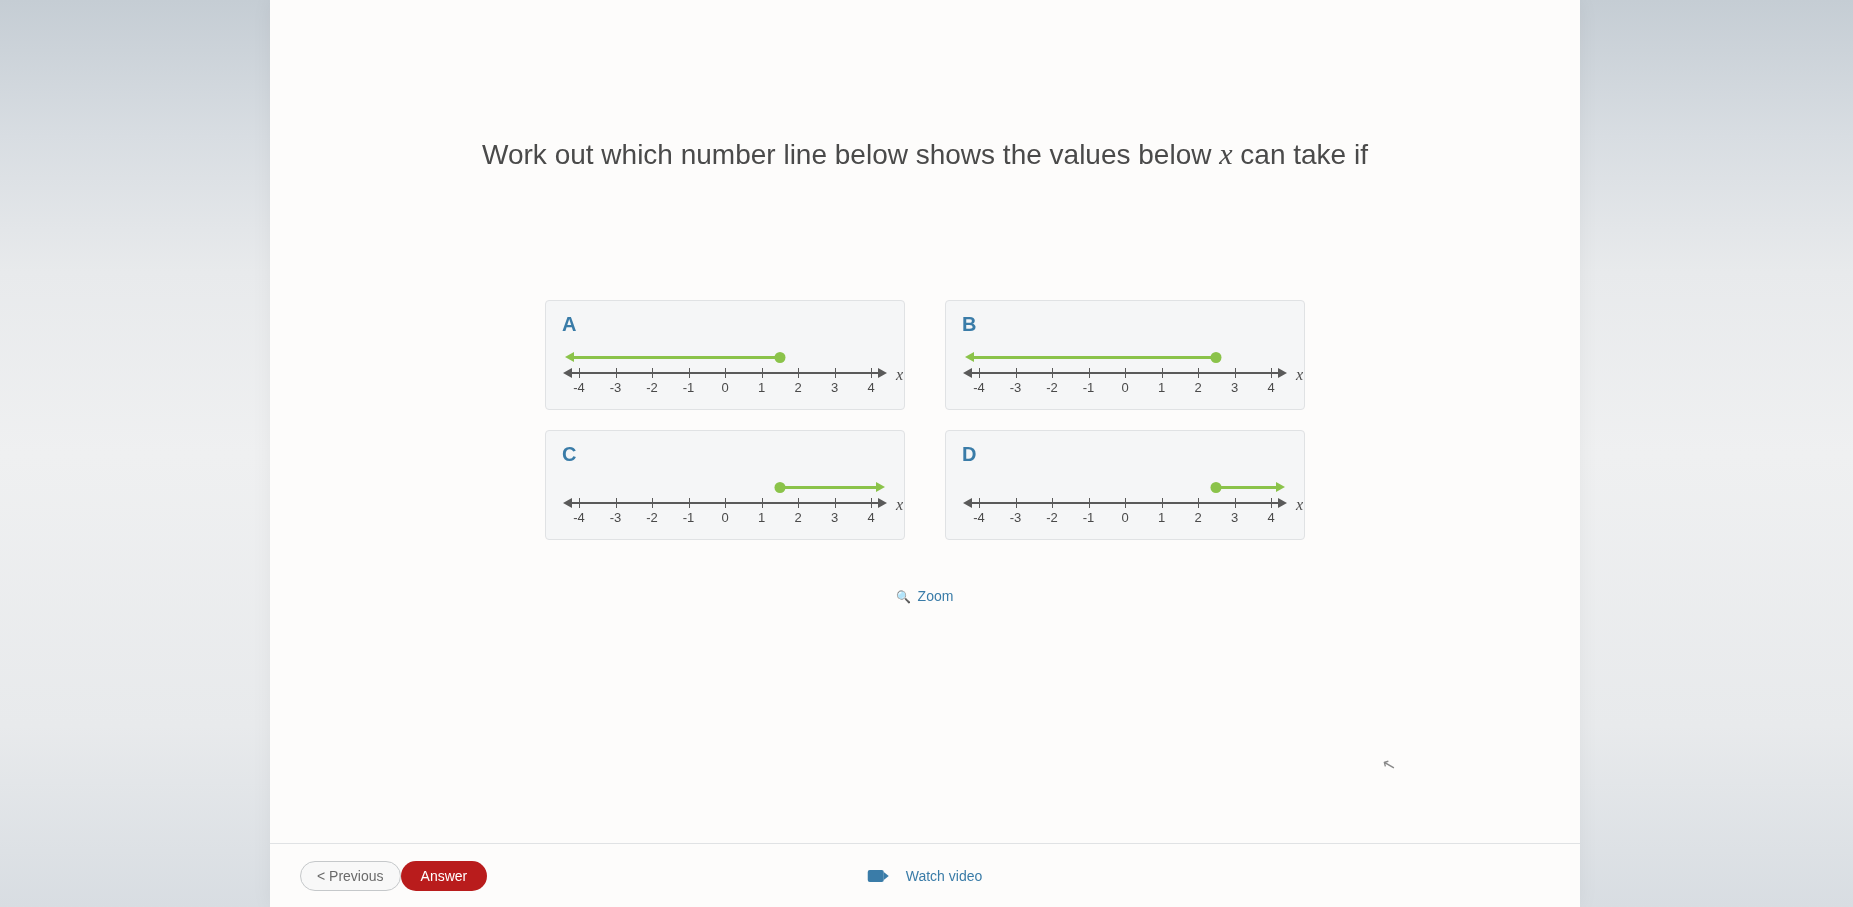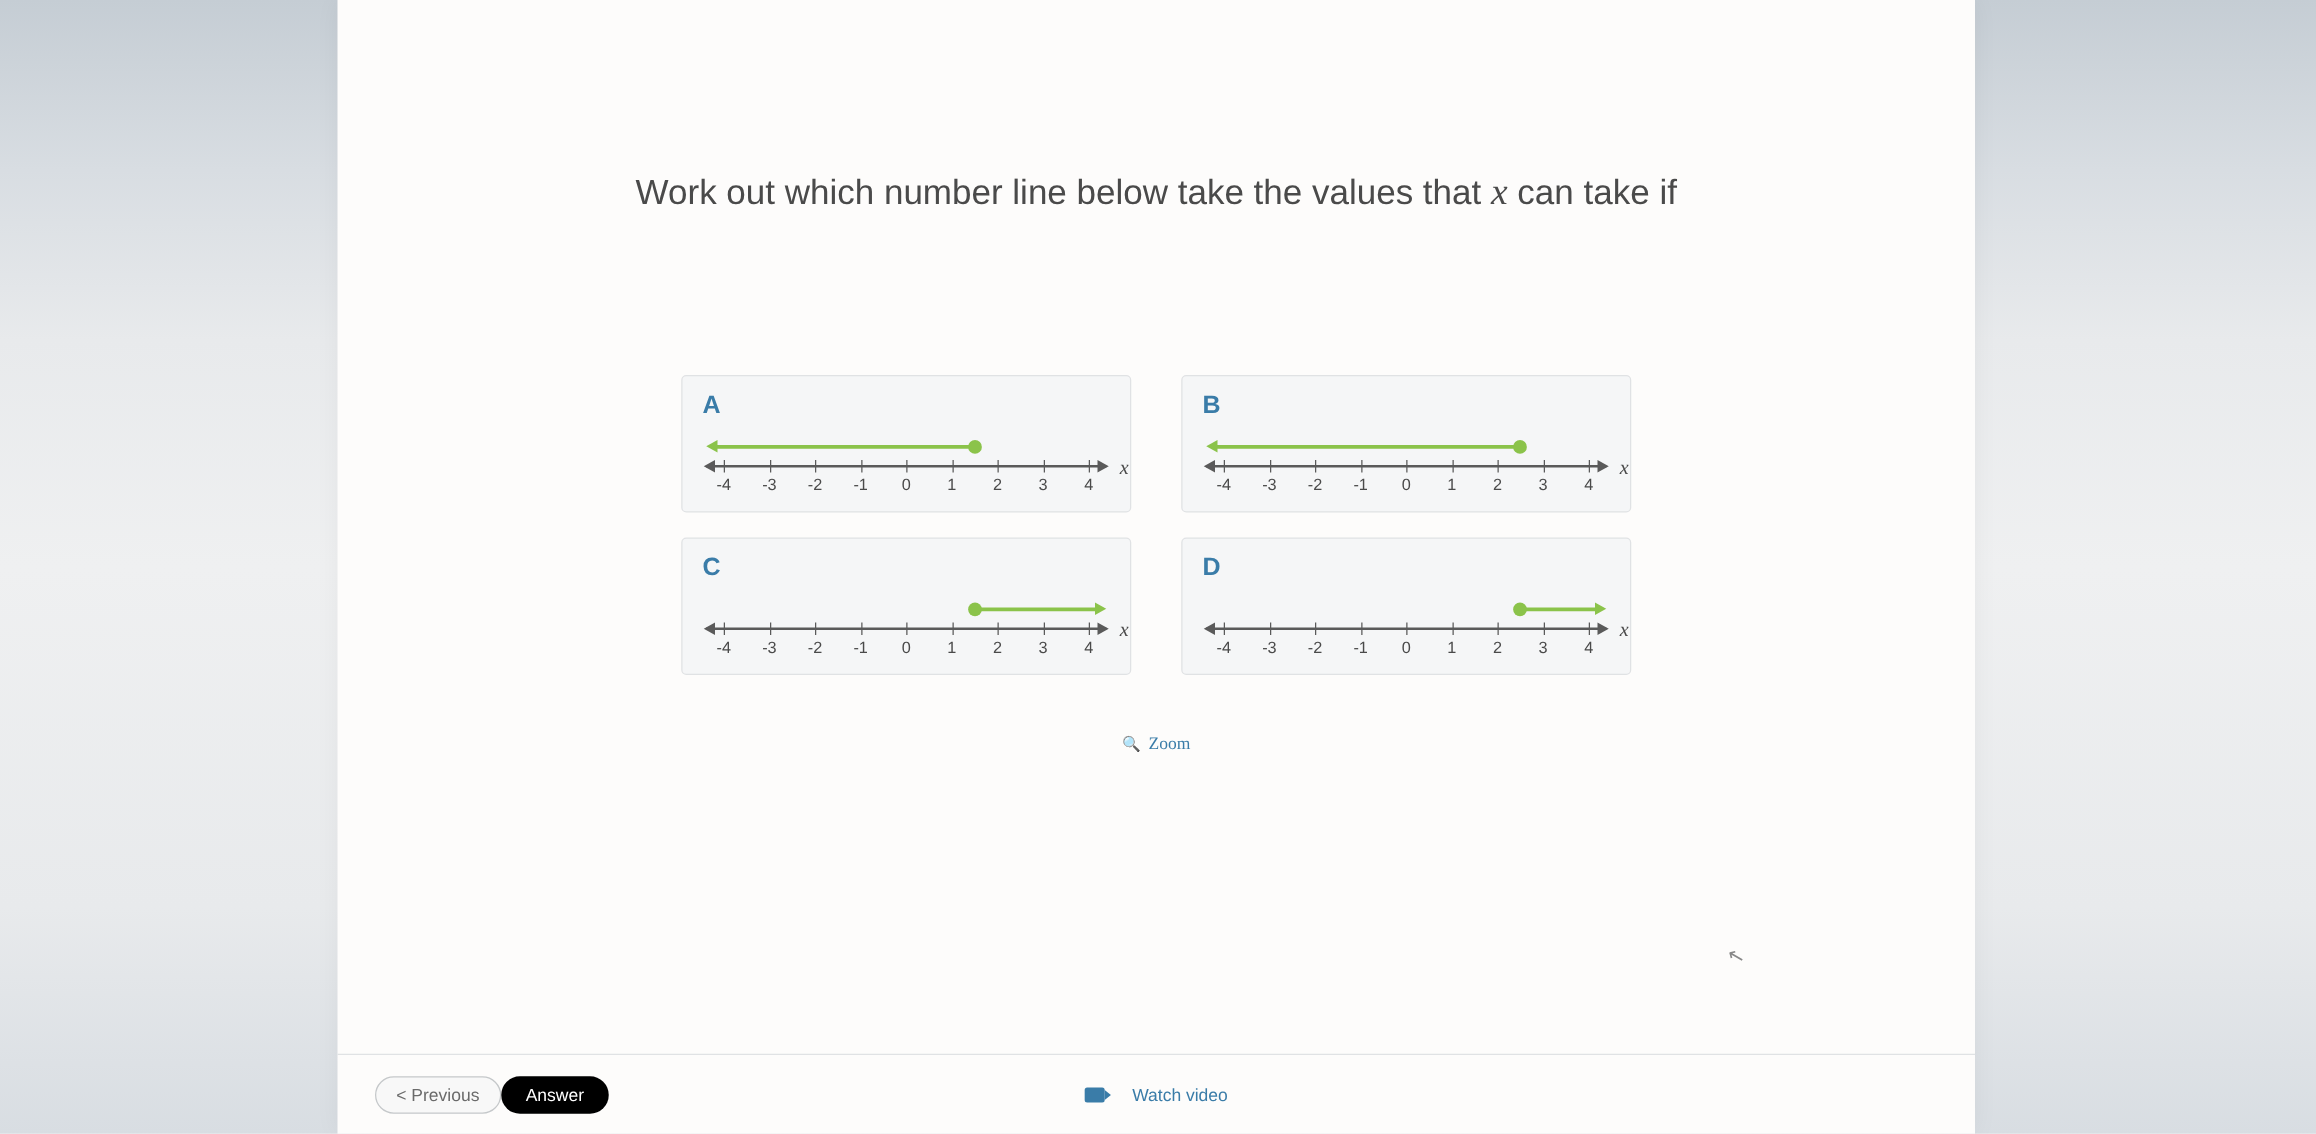--- a/index.html
+++ b/index.html
@@ -146,21 +146,20 @@
       position: absolute;
       top: 588px;
       left: 50%;
       transform: translateX(-50%);
       color: #3a7ca8;
       font-size: 14px;
       cursor: pointer;
       display: flex;
       align-items: center;
       gap: 6px;
-      font-family: Liberation Serif, serif;
     }
     .zoom-icon::before {
       content: "🔍";
       font-size: 12px;
     }
     .bottom-bar {
       position: absolute;
       bottom: 0;
       left: 0;
       right: 0;
@@ -202,21 +201,21 @@
     .video-icon::after {
       content: "";
       position: absolute;
       right: -5px;
       top: 2px;
       border-left: 5px solid #3a7ca8;
       border-top: 4px solid transparent;
       border-bottom: 4px solid transparent;
     }
     .answer-btn {
-      background: #000000;
+      background: #b91c1c;
       color: white;
       border: none;
       border-radius: 16px;
       padding: 7px 20px;
       font-size: 14px;
       cursor: pointer;
     }
     .cursor-icon {
       position: absolute;
       top: 755px;
@@ -226,21 +225,21 @@
       transform: rotate(-15deg);
     }
   </style>
 </head>
 <body>
 
 <div class="card">
 
   <div class="question">
     <div class="question-text">
-      <span>Work out which number line below take the values that </span><span class="math-x">x</span><span> can take if</span>
+      <span>Work out which number line below shows the values below </span><span class="math-x">x</span><span> can take if</span>
     </div>
   </div>
 
   <div class="options-container" id="options-container">
       <div class="option-box">
         <div class="option-label">A</div>
         <div class="numberline">
           <div class="axis-line"></div>
           <div class="axis-arrow-left"></div>
           <div class="axis-arrow-right"></div>

